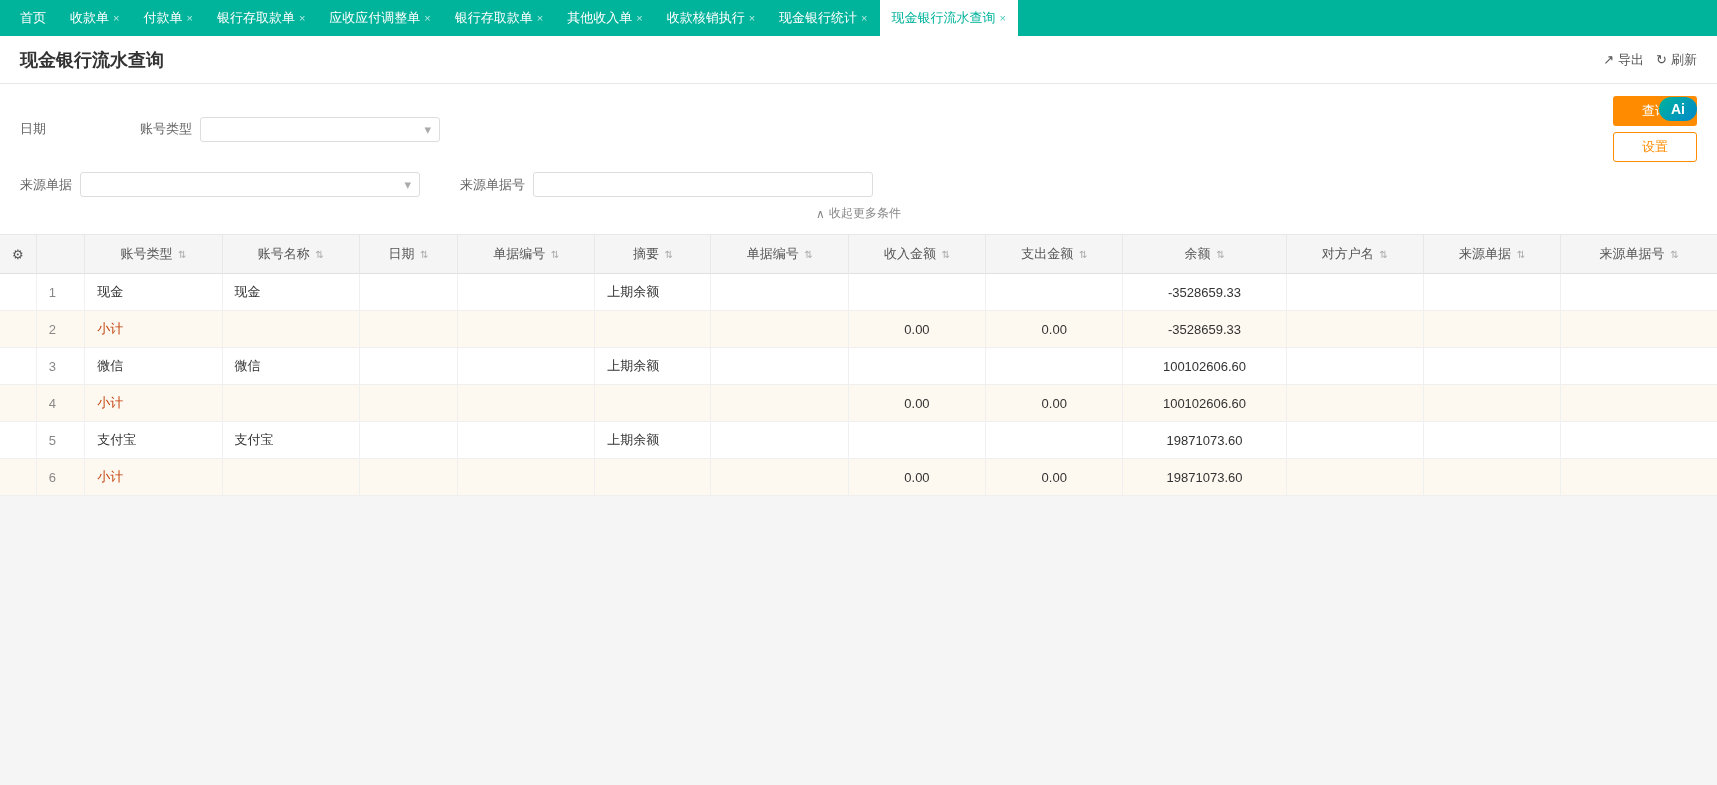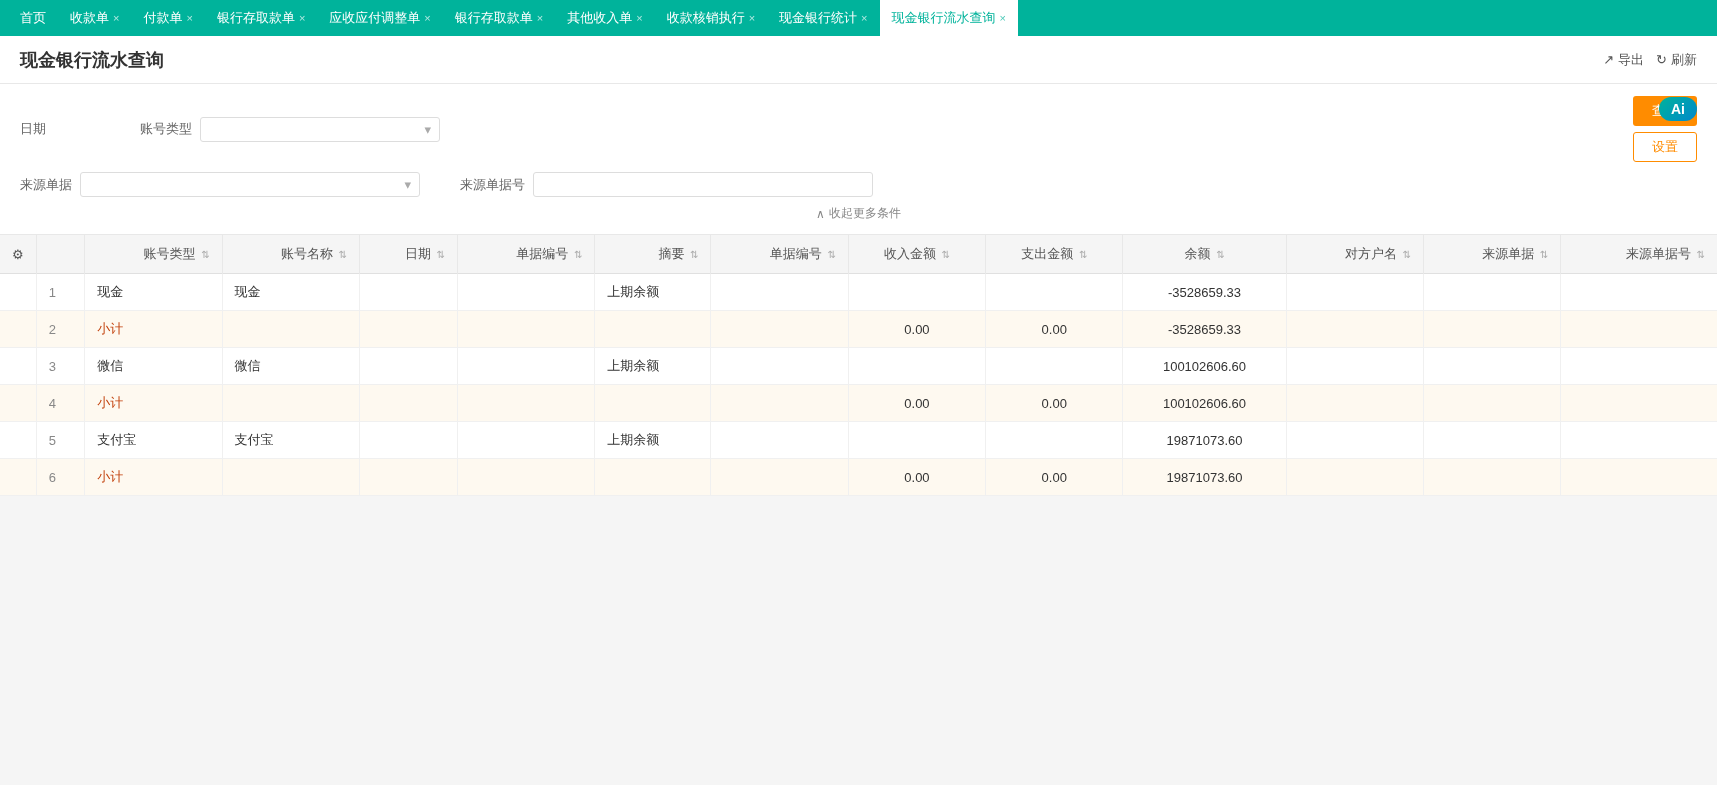--- a/index.html
+++ b/index.html
@@ -137,21 +137,21 @@
       border-radius: 3px;
       padding: 6px 18px;
       cursor: pointer;
       font-size: 13px;
     }
     .settings-btn {
       background: #fff;
       color: #ff8c00;
       border: 1px solid #ff8c00;
       border-radius: 3px;
-      padding: 5px 18px;
+      padding: 5px 28px;
       cursor: pointer;
       font-size: 13px;
     }
     .collapse-bar {
       text-align: center;
       color: #888;
       cursor: pointer;
       font-size: 12px;
       display: flex;
       align-items: center;
@@ -169,21 +169,21 @@
       width: 100%;
       border-collapse: collapse;
       font-size: 13px;
     }
     thead tr {
       background: #f5f5f5;
       border-bottom: 1px solid #e0e0e0;
     }
     thead th {
       padding: 10px 12px;
-      text-align: right;
+      text-align: center;
       color: #555;
       font-weight: normal;
       white-space: nowrap;
       border-right: 1px solid #e8e8e8;
     }
     thead th:last-child { border-right: none; }
     .sort-icon {
       color: #aaa;
       font-size: 10px;
       margin-left: 2px;

